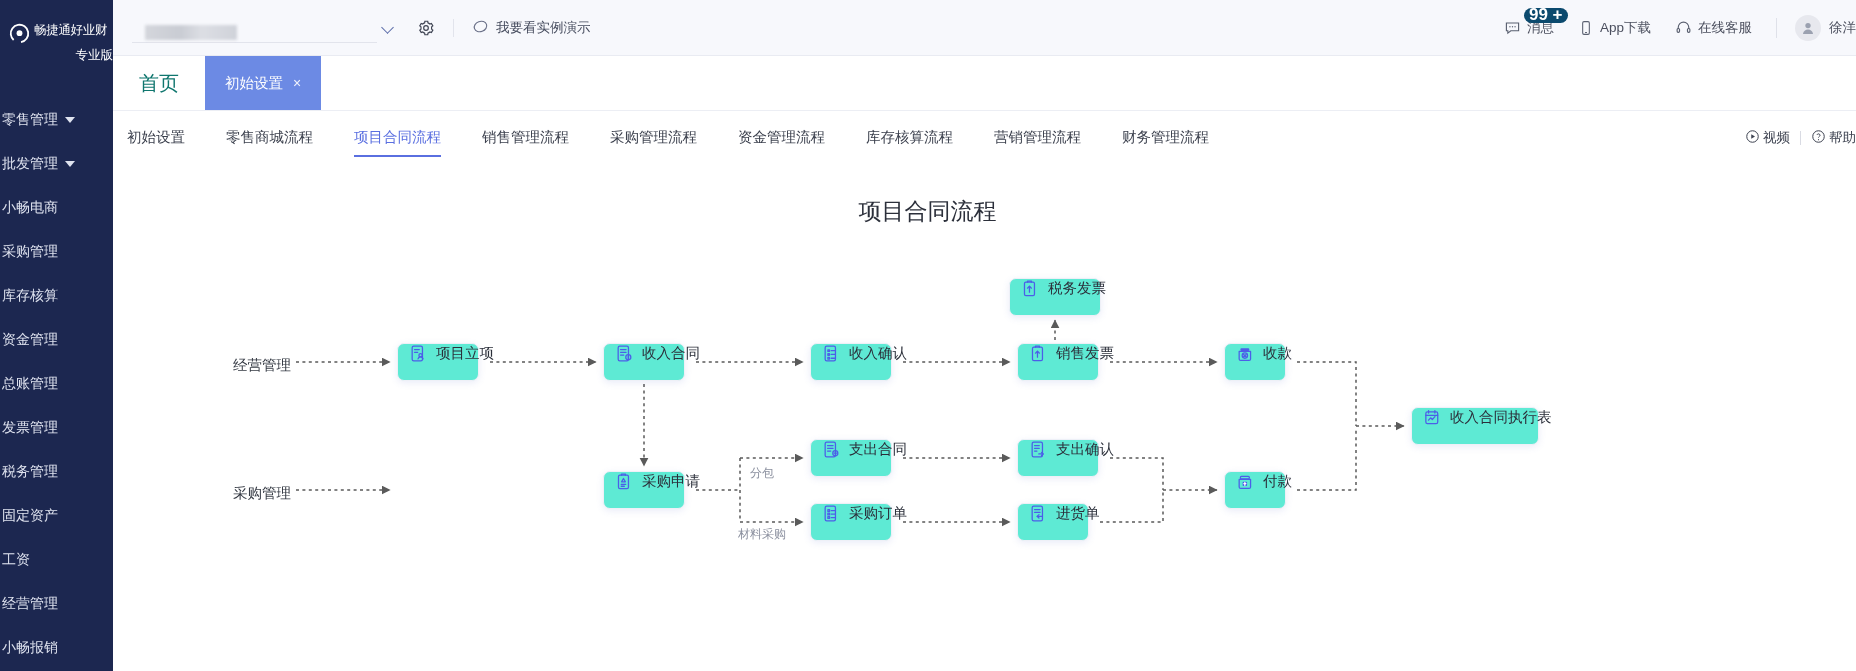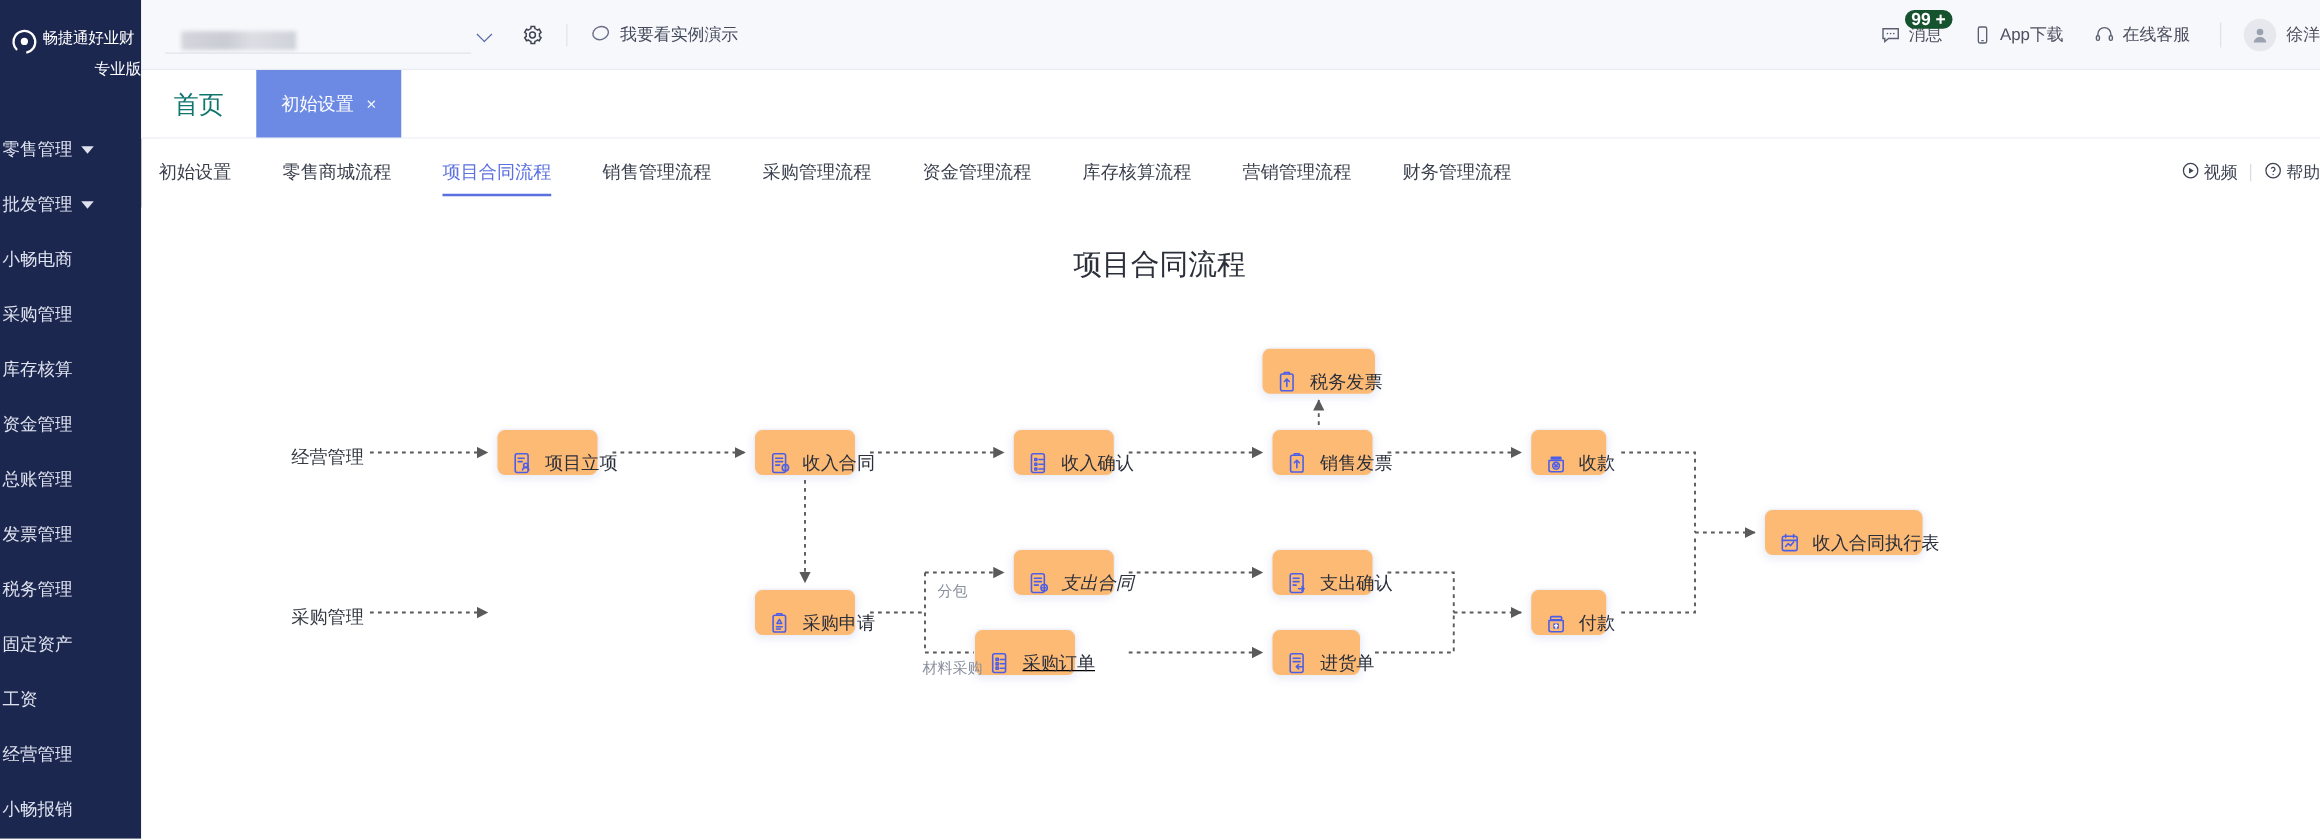--- a/index.html
+++ b/index.html
@@ -82,21 +82,21 @@
   .hdr-right {
     margin-left: auto; display: flex; align-items: center;
     padding-right: 0px; height: 56px;
   }
   .hdr-act {
     position: relative; display: flex; align-items: center; gap: 6px;
     color: #4b4f5e; font-size: 13.5px; cursor: pointer; margin-right: 24px;
   }
   .badge {
     position: absolute; left: 20px; top: -11px;
-    background: #14532d; color: #fff; font-size: 14px;
+    background: #0c4a6e; color: #fff; font-size: 17px;
     border-radius: 9px; padding: 1px 5px 2px 5px; line-height: 12px;
     font-weight: bold; white-space: nowrap;
   }
   .hdr-divider { width: 1px; height: 20px; background: #dfe1e9; margin-right: 18px; }
   .avatar {
     width: 26px; height: 26px; border-radius: 50%; background: #e7e8ee;
     display: flex; align-items: center; justify-content: center; margin-right: 8px;
   }
   .user-name { color: #4b4f5e; font-size: 13.5px; white-space: nowrap; }
 
@@ -151,23 +151,23 @@
     position: absolute; left: 0; right: 0; top: 30px;
     text-align: center; font-size: 23px; color: #2b2f3a;
   }
   .flow-title-inner { margin-left: -114px; }
 
   .row-label {
     position: absolute; font-size: 14.5px; color: #333842; white-space: nowrap;
   }
   .node {
     position: absolute; height: 38px;
-    background: #fdba74; border: 1px solid #eef0f7; border-radius: 7px;
+    background: #5eead4; border: 1px solid #eef0f7; border-radius: 7px;
     box-shadow: 0 2px 7px rgba(90,110,200,0.13);
-    display: flex; align-items: flex-end; gap: 8px;
+    display: flex; align-items: flex-start; gap: 8px;
     padding: 0 14px 0 11px; cursor: pointer; white-space: nowrap;
   }
   .node-label { font-size: 14.5px; color: #2b2f3a; }
   .node svg { display: block; }
   .edge-label {
     position: absolute; font-size: 12px; color: #8a8f9e; white-space: nowrap;
   }
   svg.wires { position: absolute; left: 0; top: 0; pointer-events: none; }
 </style>
 </head>
@@ -475,21 +475,21 @@
           <span style="display: flex;">
             <svg width="19" height="19" viewBox="0 0 24 24" fill="none" stroke="#4c5ee8" stroke-width="1.6" stroke-linecap="round" stroke-linejoin="round">
               <rect x="3.6" y="5" width="15" height="14.6" rx="2"></rect>
               <path d="M3.6 9.2h15"></path>
               <path d="M7 3.2v3.2M15 3.2v3.2"></path>
               <path d="M7 15.4l2.6-3 2.2 2.2 3.2-3.8"></path>
             </svg>
           </span>
           <span class="node-label">收入合同执行表</span>
         </div>
-        <div class="node" style="left: 697px; top: 273px; width: 82px; font-style: italic;">
+        <div class="node" style="left: 697px; top: 273px; width: 82px;">
           <span style="display: flex;">
             <svg width="19" height="19" viewBox="0 0 24 24" fill="none" stroke="#4c5ee8" stroke-width="1.6" stroke-linecap="round" stroke-linejoin="round">
               <rect x="4" y="2.6" width="13" height="18.8" rx="2"></rect>
               <path d="M7 7h7M7 10.5h7M7 14h4"></path>
               <circle cx="16.8" cy="16.6" r="3.2"></circle>
               <path d="M15.4 16.6h2.8"></path>
             </svg>
           </span>
           <span class="node-label">支出合同</span>
         </div>
@@ -519,21 +519,21 @@
           <span style="display: flex;">
             <svg width="19" height="19" viewBox="0 0 24 24" fill="none" stroke="#4c5ee8" stroke-width="1.6" stroke-linecap="round" stroke-linejoin="round">
               <path d="M4 9.4h14.4v9.4a1.9 1.9 0 0 1-1.9 1.9H5.9A1.9 1.9 0 0 1 4 18.8z"></path>
               <rect x="5.6" y="5.4" width="11.2" height="3.3" rx="1.2"></rect>
               <rect x="8.4" y="12.2" width="5.6" height="5.6" rx="1" fill="#4c5ee8" stroke="none"></rect>
               <path d="M11.2 13.2v3.6M9.9 14.6h2.6" stroke="#fff"></path>
             </svg>
           </span>
           <span class="node-label">付款</span>
         </div>
-        <div class="node" style="left: 666px; top: 337px; width: 82px; text-decoration: underline;">
+        <div class="node" style="left: 697px; top: 337px; width: 82px;">
           <span style="display: flex;">
             <svg width="19" height="19" viewBox="0 0 24 24" fill="none" stroke="#4c5ee8" stroke-width="1.6" stroke-linecap="round" stroke-linejoin="round">
               <rect x="4" y="2.6" width="13" height="18.8" rx="2"></rect>
               <path d="M7.4 7.2h2.2v2.2H7.4z"></path>
               <path d="M11.6 8.3h4.4"></path>
               <path d="M7.4 11.6h2.2v2.2H7.4z"></path>
               <path d="M11.6 12.7h4.4"></path>
               <path d="M7.4 16h2.2v2.2H7.4z"></path>
               <path d="M11.6 17.1h4.4"></path>
             </svg>

